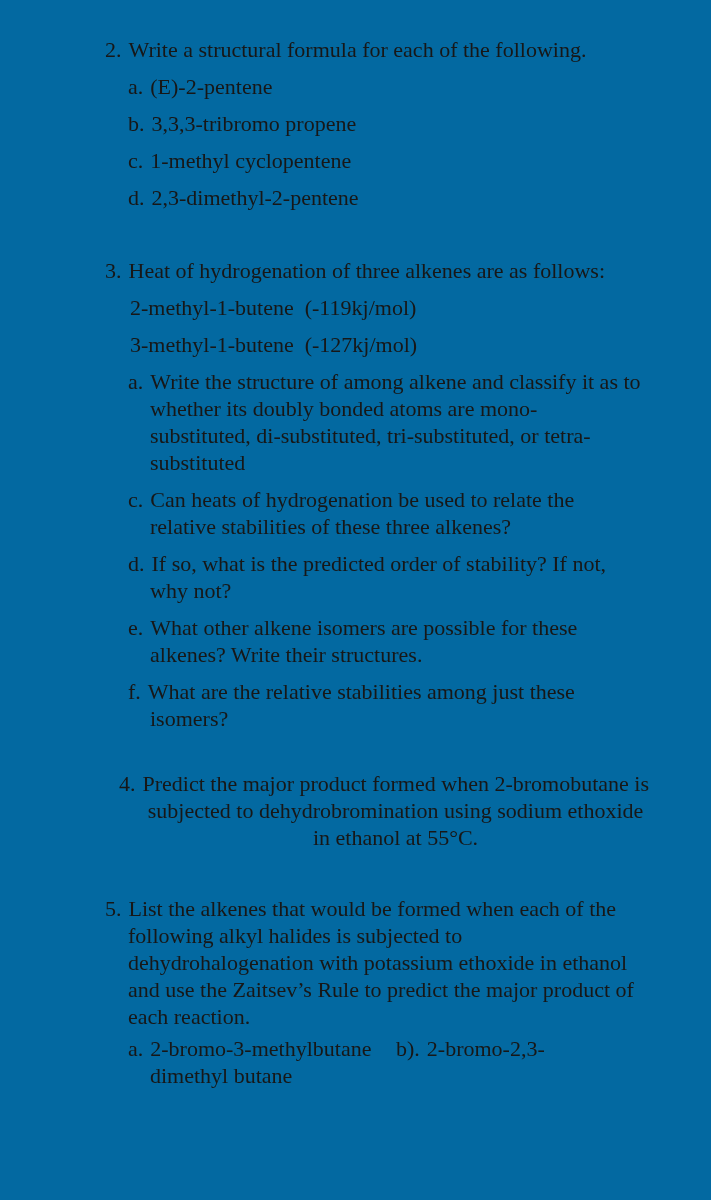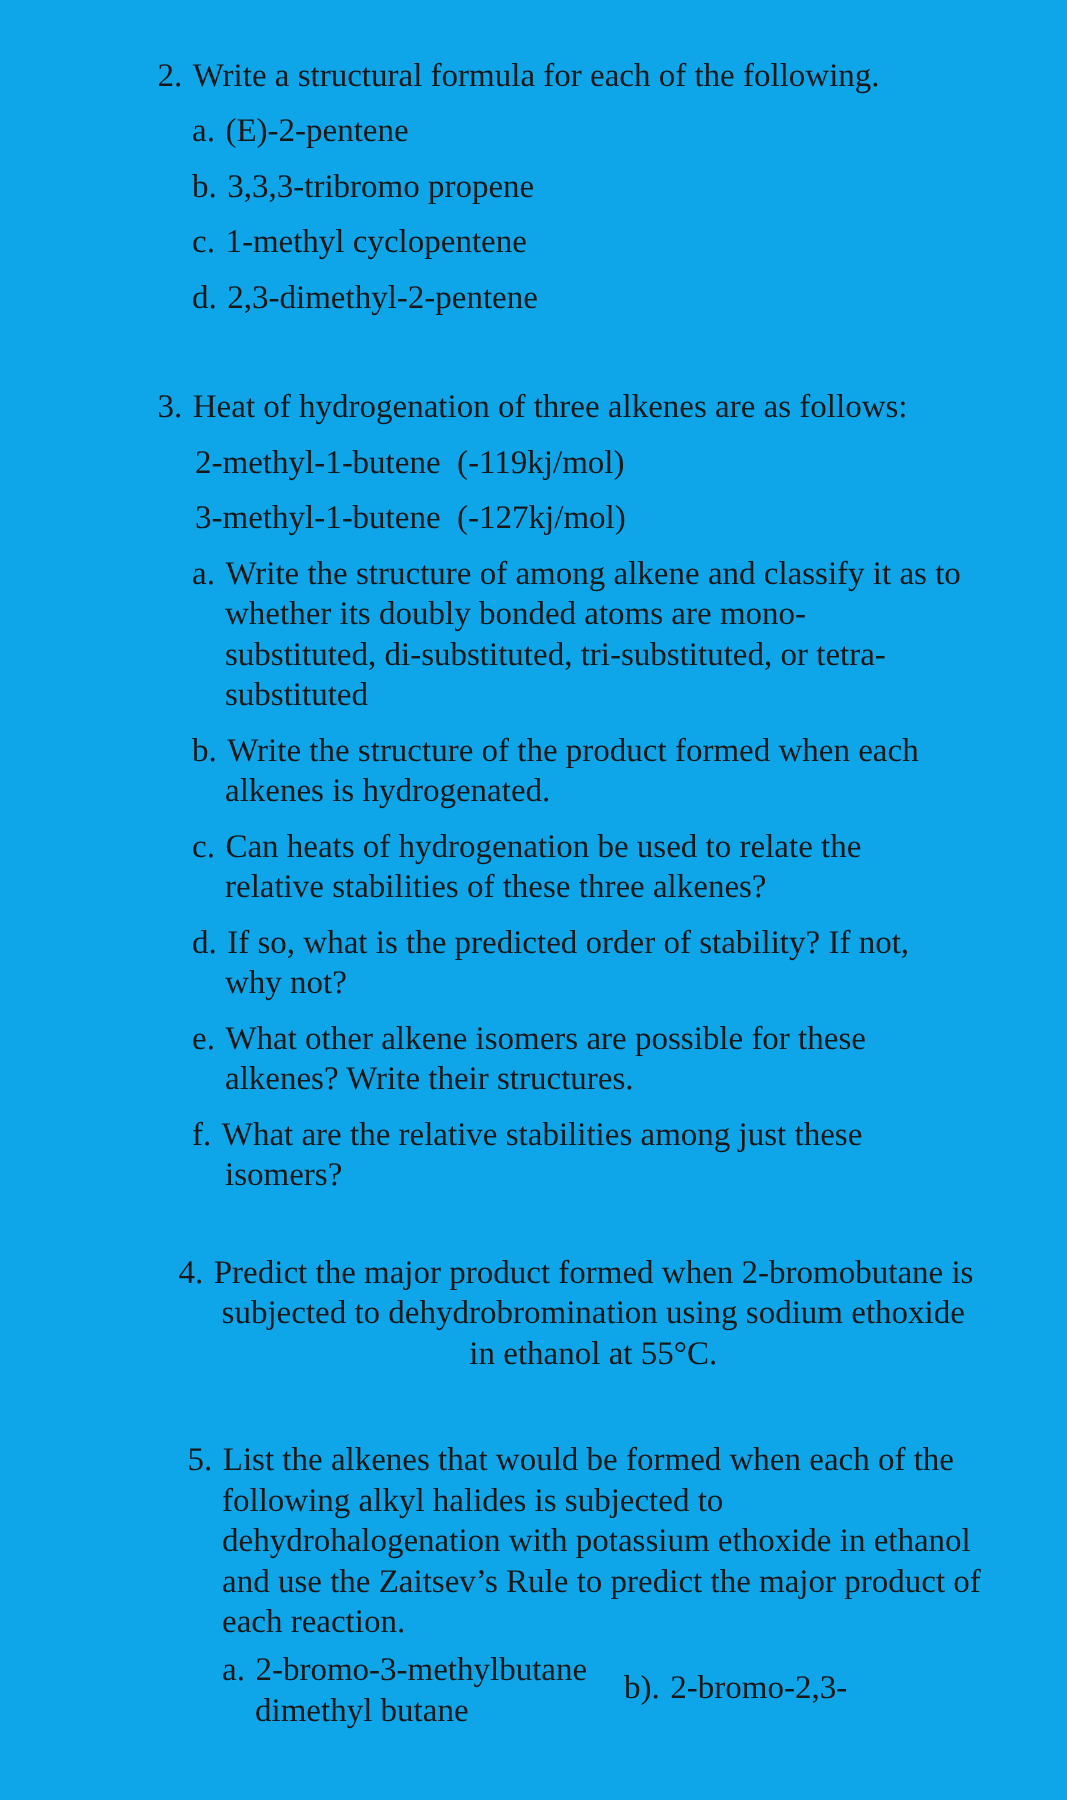--- a/index.html
+++ b/index.html
@@ -1,20 +1,20 @@
 <!DOCTYPE html>
 <html><head>
 <meta charset="utf-8">
 <style>
   html, body { margin: 0; padding: 0; background: #e9e9e9; }
   .page {
     position: relative;
     width: 711px;
     height: 1200px;
-    background: #0ea5e9;
+    background: #0369a1;
     overflow: hidden;
     font-family: "Liberation Serif", "DejaVu Serif", serif;
     font-size: 22px;
     line-height: 27px;
     color: #171717;
   }
   .content {
     position: absolute;
     left: 105px;
     top: 36px;
@@ -36,23 +36,23 @@
   .sub-label { margin-right: 7px; }
   
   .dataline {
     margin-left: 25px;
     margin-top: 10px;
   }
   
   .ml { white-space: pre-wrap; }
   .q3 { margin-top: 46px; }
   .q4 { margin-top: 38px; text-align: center; }
-  .q5 { margin-top: 44px; margin-left: 20px; }
+  .q5 { margin-top: 44px; }
   .pair-row { position: relative; margin-top: 5px; }
-  .pair-b { position: absolute; left: 290px; top: 12px; }
+  .pair-b { position: absolute; left: 290px; top: 0; }
 </style>
 </head>
 <body>
 
 <div class="page">
   <div class="content">
 
     <div class="q q2">
       <div class="q-head"><span class="q-num">2.</span><span class="ml">Write a structural formula for each of the following.</span></div>
       <div class="sub"><span class="sub-label">a.</span><span class="ml">(E)-2-pentene</span></div>
@@ -62,22 +62,20 @@
     </div>
 
     <div class="q q3">
       <div class="q-head"><span class="q-num">3.</span><span class="ml">Heat of hydrogenation of three alkenes are as follows:</span></div>
       <div class="dataline"><span class="ml">2-methyl-1-butene  (-119kj/mol)</span></div>
       <div class="dataline"><span class="ml">3-methyl-1-butene  (-127kj/mol)</span></div>
       <div class="sub"><span class="sub-label">a.</span><span class="ml">Write the structure of among alkene and classify it as to
 whether its doubly bonded atoms are mono-
 substituted, di-substituted, tri-substituted, or tetra-
 substituted</span></div>
-      <div class="sub"><span class="sub-label">b.</span><span class="ml">Write the structure of the product formed when each
-alkenes is hydrogenated.</span></div>
       <div class="sub"><span class="sub-label">c.</span><span class="ml">Can heats of hydrogenation be used to relate the
 relative stabilities of these three alkenes?</span></div>
       <div class="sub"><span class="sub-label">d.</span><span class="ml">If so, what is the predicted order of stability? If not,
 why not?</span></div>
       <div class="sub"><span class="sub-label">e.</span><span class="ml">What other alkene isomers are possible for these
 alkenes? Write their structures.</span></div>
       <div class="sub"><span class="sub-label">f.</span><span class="ml">What are the relative stabilities among just these
 isomers?</span></div>
     </div>
 

